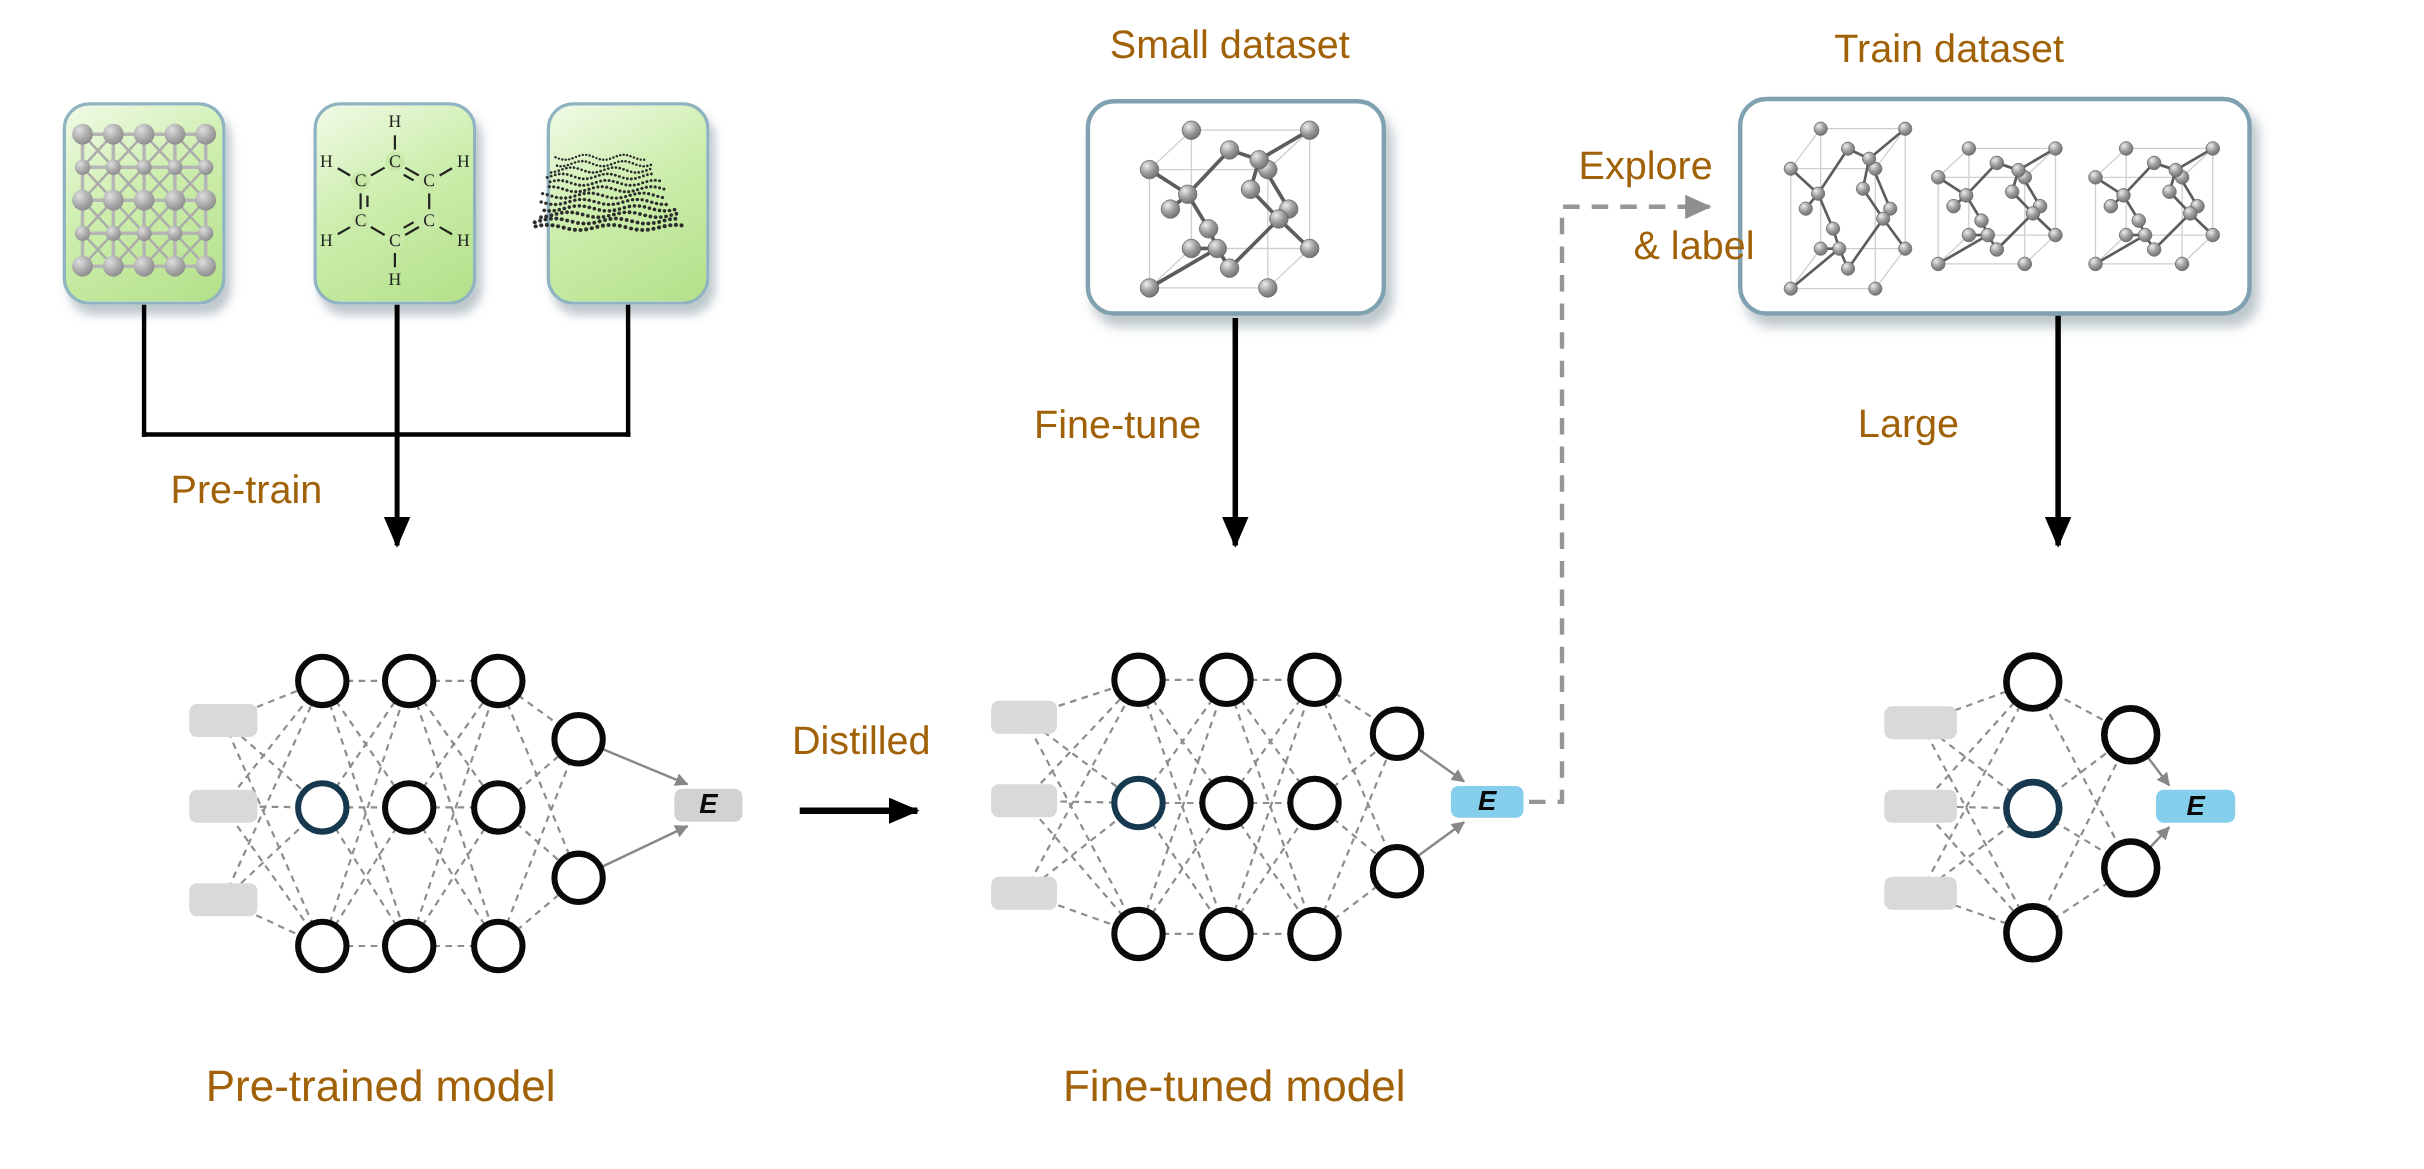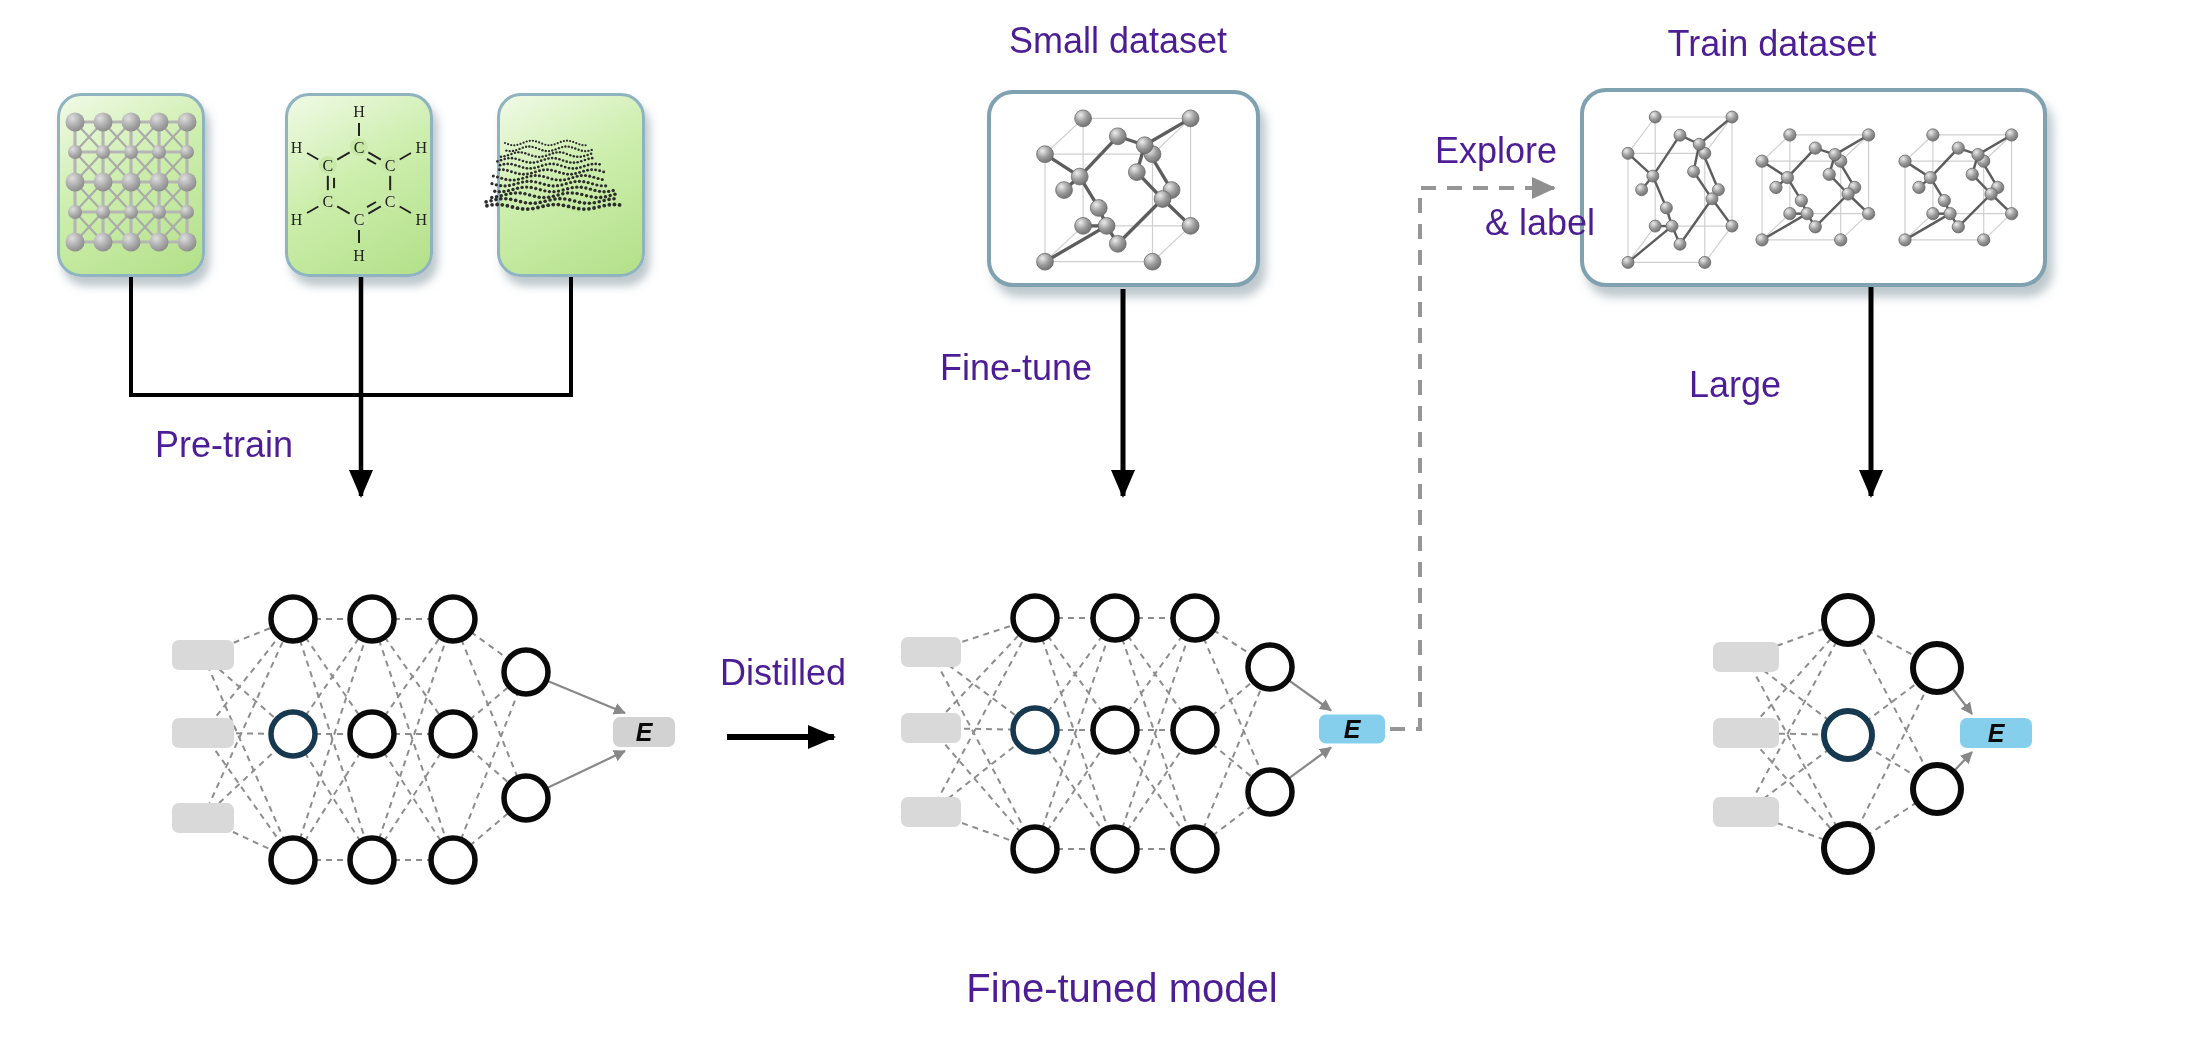--- a/index.html
+++ b/index.html
@@ -9,21 +9,21 @@
   .green{border:3px solid #8fb3c0;border-radius:24px;
          background:linear-gradient(150deg,#f0fae6 0%,#cdeead 45%,#b3e089 100%);
          box-shadow:5px 9px 9px rgba(125,145,155,.5);}
   .dataset{border:4px solid #7fa1b0;border-radius:26px;background:#fff;
            box-shadow:6px 10px 10px rgba(125,145,155,.5);}
   .gb1{left:57px;top:93px;width:148px;height:184px;}
   .gb2{left:285px;top:93px;width:148px;height:184px;}
   .gb3{left:497px;top:93px;width:148px;height:184px;}
   .dss{left:987px;top:90px;width:273px;height:197px;}
   .dsl{left:1580px;top:88px;width:467px;height:199px;}
-  .lbl{position:absolute;transform:translate(-50%,-50%);font-size:36px;color:#4c1d95;
+  .lbl{position:absolute;transform:translate(-50%,-50%);font-size:36px;color:#a16207;
        white-space:nowrap;line-height:1;}
   .cap{font-size:40px;}
   .elbl{position:absolute;transform:translate(-50%,-50%);font-size:25px;font-weight:bold;
         font-style:italic;color:#0a0a0a;line-height:1;}
   svg.gfx{position:absolute;left:0;top:0;}
 </style>
 </head>
 <body>
 
 <div class="canvas">
@@ -824,22 +824,23 @@
         <circle cx="1848" cy="848" r="24" fill="#fff" stroke="#0a0a0a" stroke-width="6"></circle>
         <circle cx="1937" cy="668" r="24" fill="#fff" stroke="#0a0a0a" stroke-width="6"></circle>
         <circle cx="1937" cy="789" r="24" fill="#fff" stroke="#0a0a0a" stroke-width="6"></circle>
         <rect x="1960" y="718" width="72" height="30" rx="7" fill="#85cfec"></rect>
       </g>
   </svg>
 
   <div class="lbl" style="left:224px;top:445px">Pre-train</div>
   <div class="lbl" style="left:783px;top:673px">Distilled</div>
   <div class="lbl" style="left:1118px;top:41px">Small dataset</div>
-  <div class="lbl" style="left:1016px;top:368px">Fine-tune</div>
+  <div class="lbl" style="left:1016px;top:386px">Fine-tune</div>
   <div class="lbl" style="left:1496px;top:151px">Explore</div>
   <div class="lbl" style="left:1540px;top:223px">&amp; label</div>
   <div class="lbl" style="left:1772px;top:44px">Train dataset</div>
   <div class="lbl" style="left:1735px;top:385px">Large</div>
+  <div class="lbl cap" style="left:346px;top:988px">Pre-trained model</div>
   <div class="lbl cap" style="left:1122px;top:988px">Fine-tuned model</div>
   <div class="elbl" style="left:644px;top:732px">E</div>
   <div class="elbl" style="left:1352px;top:729px">E</div>
   <div class="elbl" style="left:1996px;top:733px">E</div>
 </div>
 
 </body></html>

